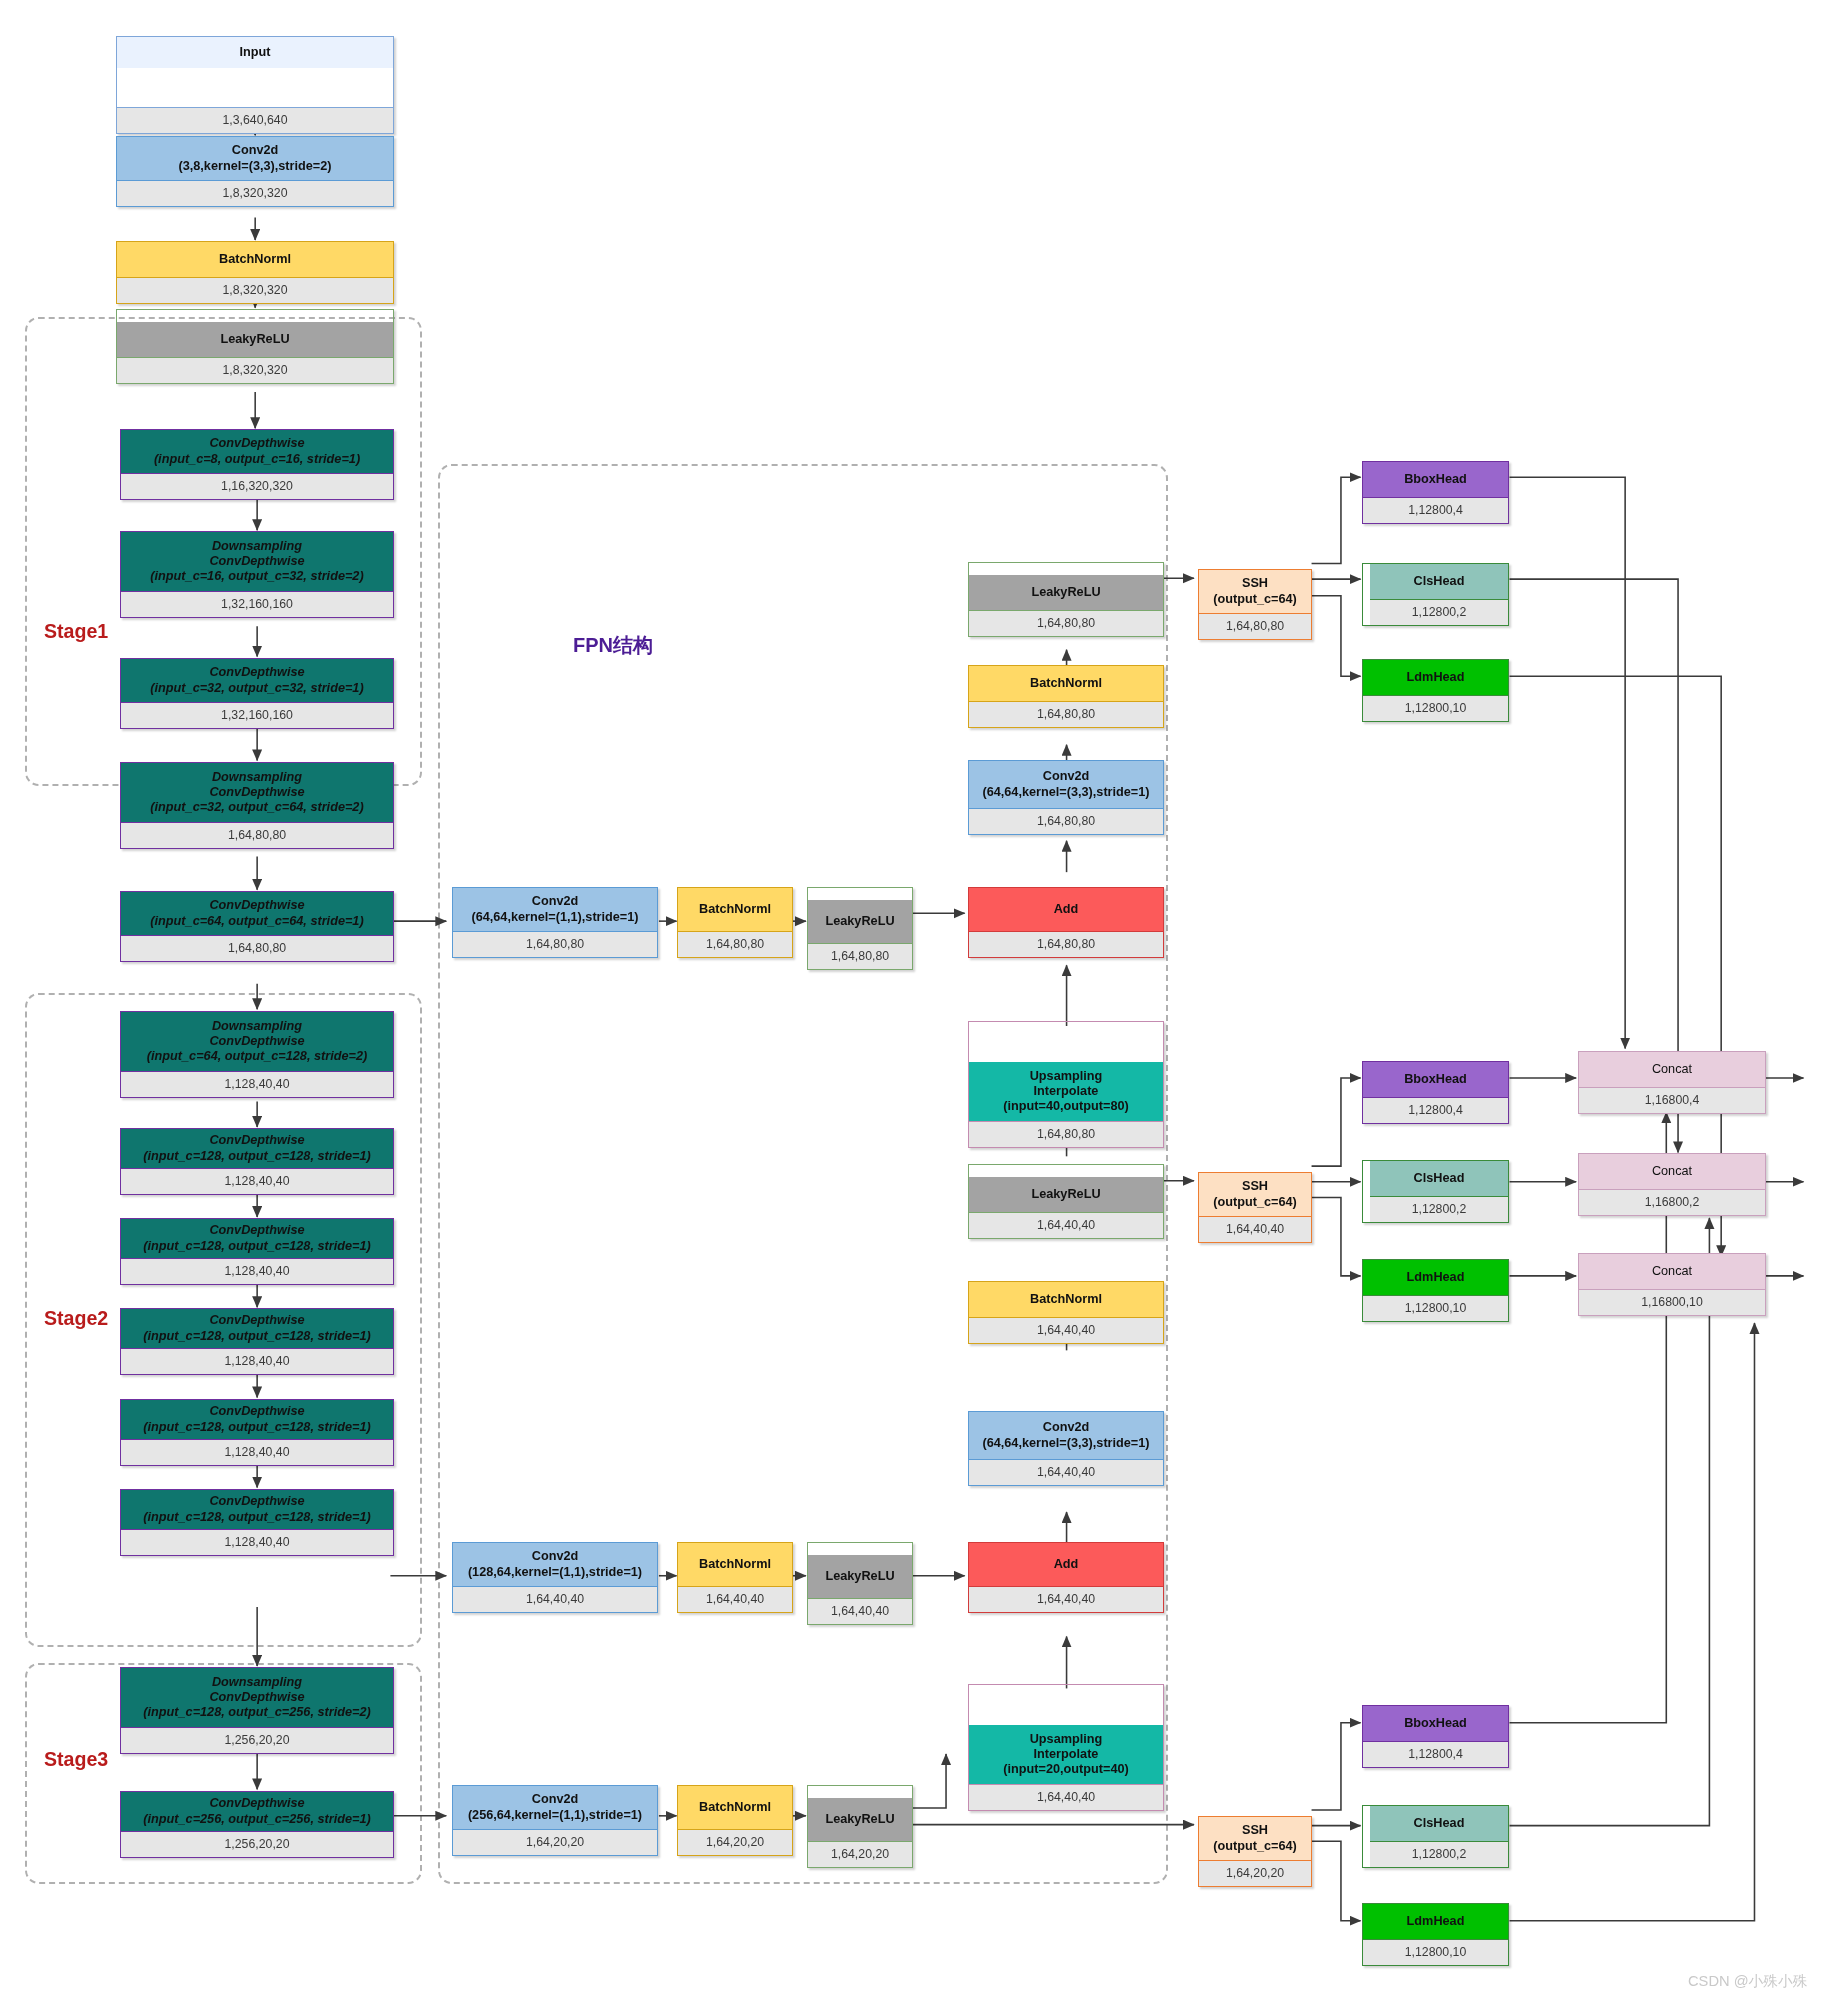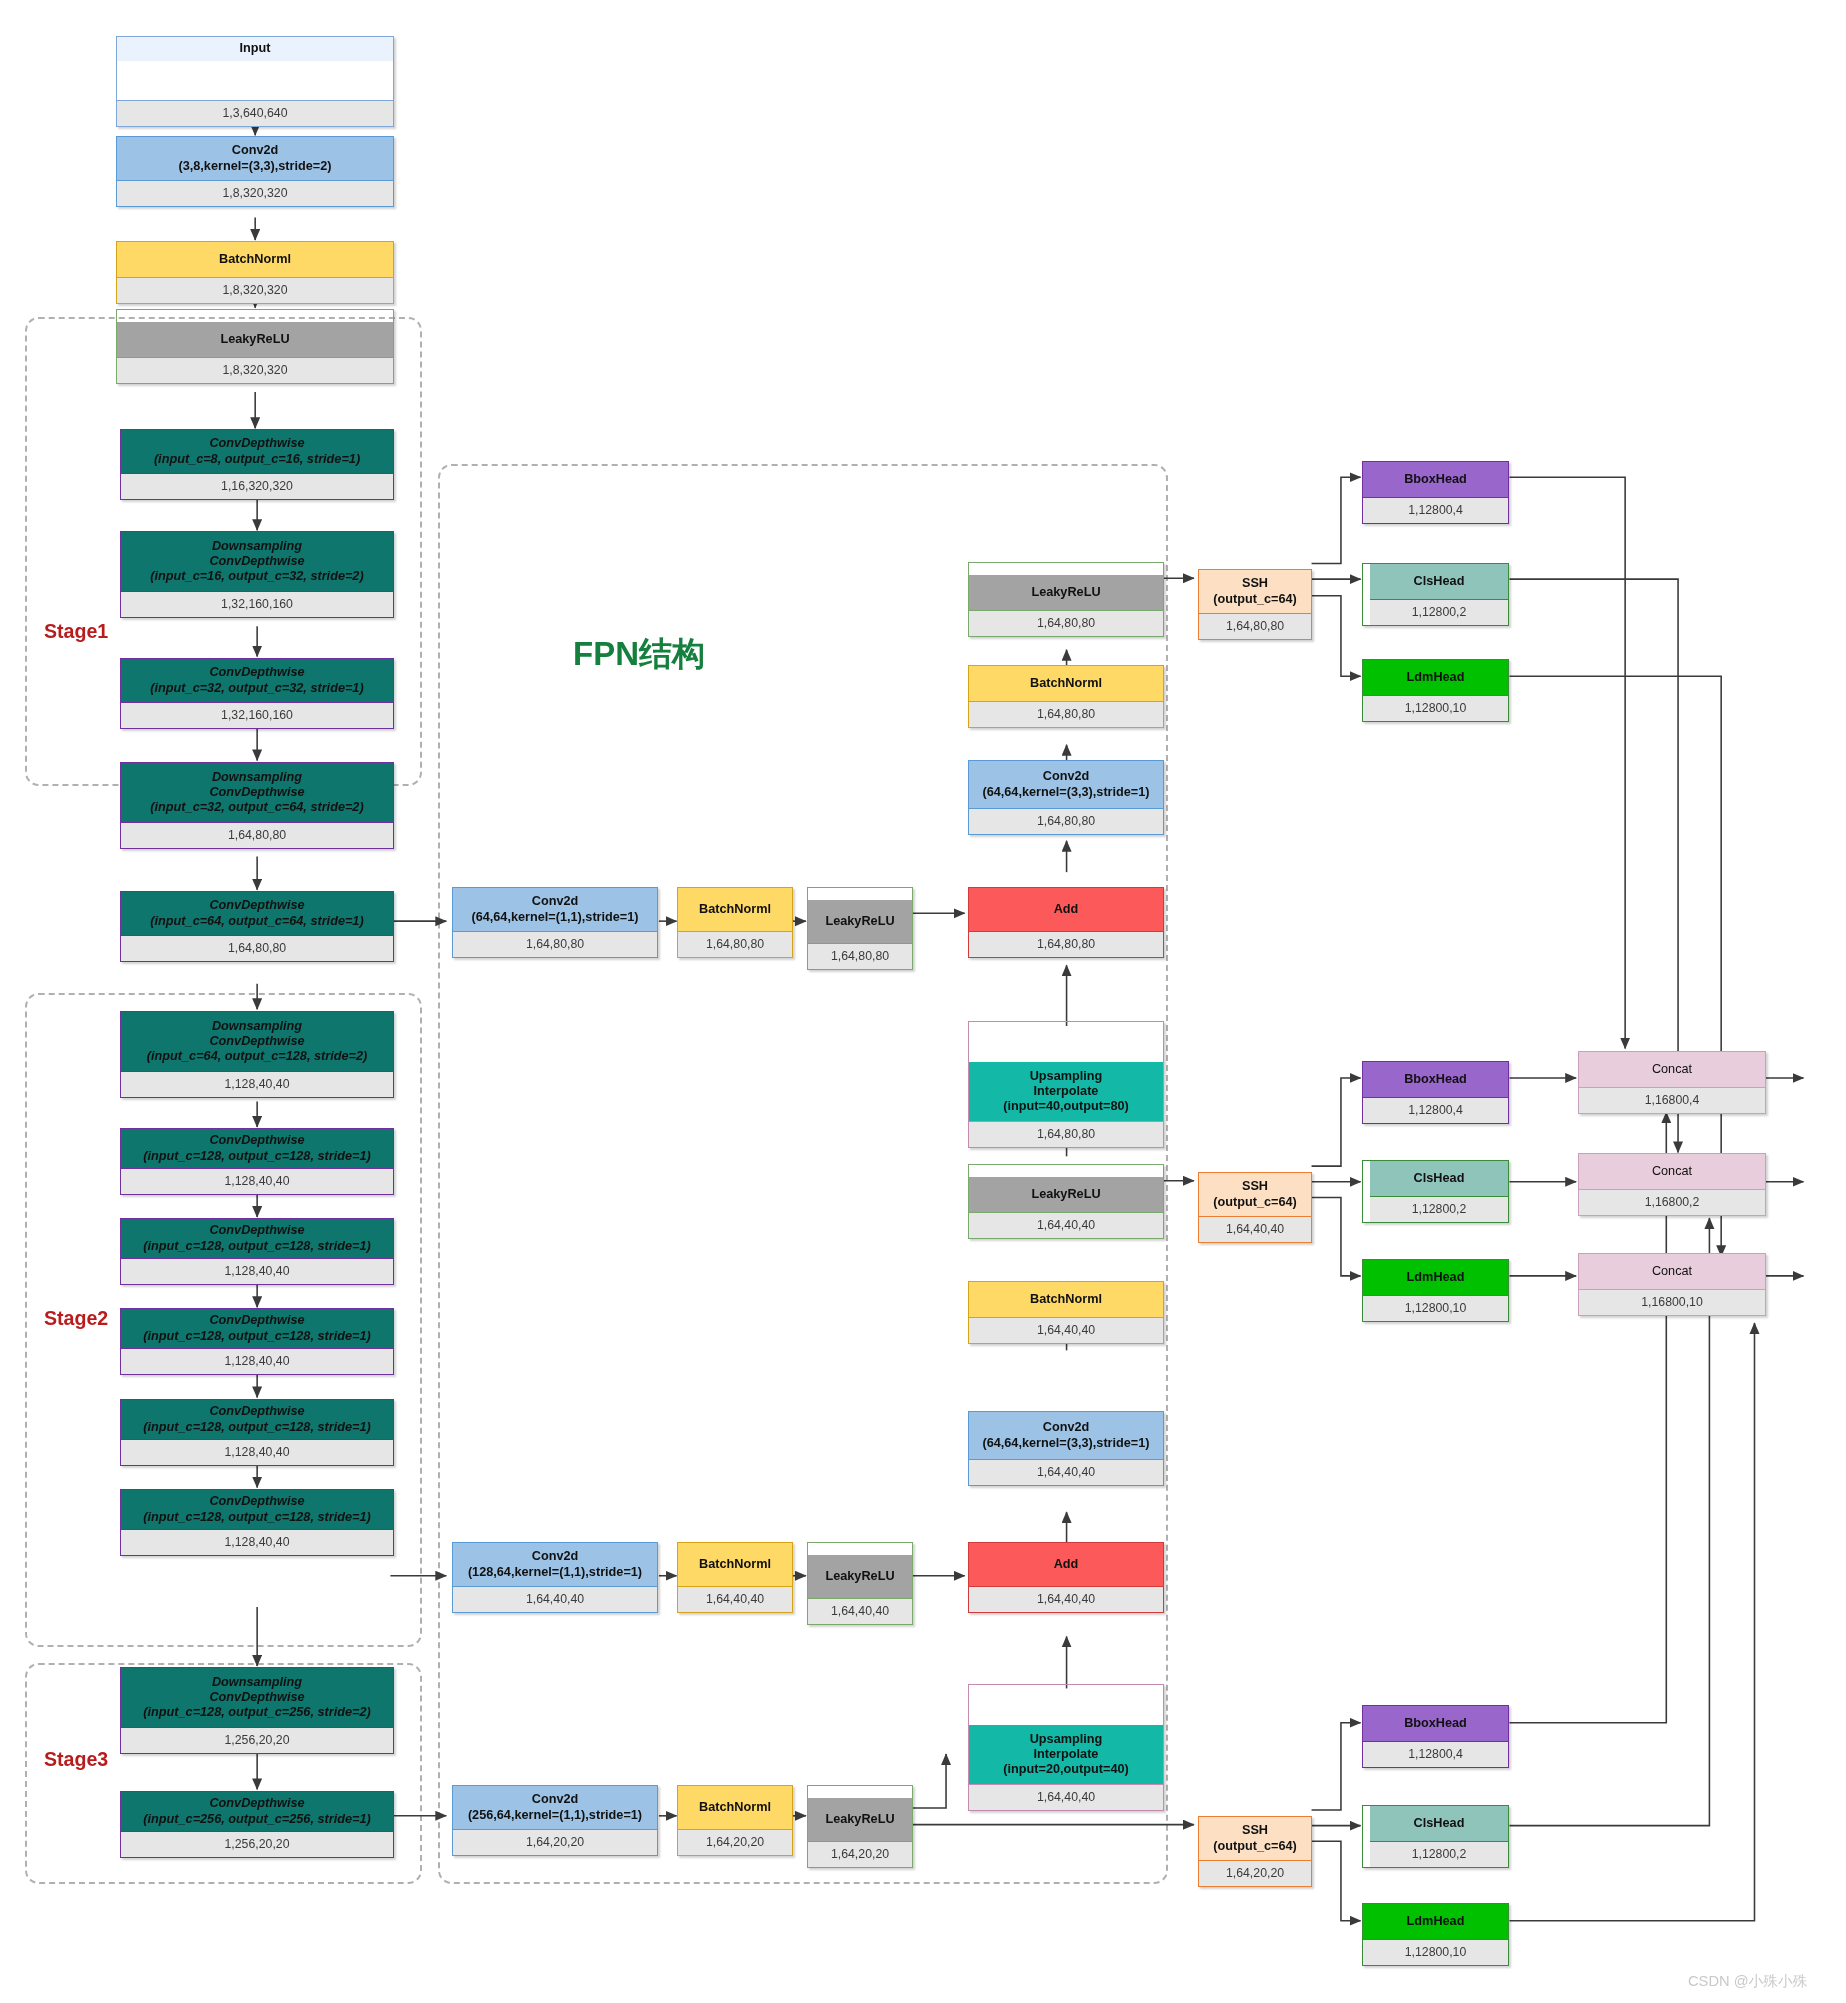--- a/index.html
+++ b/index.html
@@ -87,22 +87,22 @@
   .group-label {
     position: absolute;
     font-weight: bold;
     font-size: 19.6px;
     color: #b91c1c;
     white-space: nowrap;
   }
   .fpn-title {
     position: absolute;
     font-weight: bold;
-    font-size: 33px;
-    color: #15803d;
+    font-size: 20px;
+    color: #4c1d95;
     white-space: nowrap;
   }
   .watermark {
     position: absolute;
     font-size: 14.7px;
     color: #c9c9c9;
     white-space: nowrap;
   }
   svg.wires {
     position: absolute;
@@ -220,21 +220,21 @@
       <path d="M1540,690 L1756,690 L1756,1282"></path>
       <path d="M1540,1960 L1790,1960 L1790,1350"></path>
 
       <path d="M1778,1100 L1840,1100"></path>
       <path d="M1778,1206 L1840,1206"></path>
       <path d="M1778,1302 L1840,1302"></path>
     </g>
   </svg>
 
   <div class="node c-input" style="left:116px; top:36px; width:278px;">
-    <div class="title" style="height:24px;">Input</div>
+    <div class="title" style="height:31px;">Input</div>
     <div class="shape">1,3,640,640</div>
   </div>
 
   <div class="node c-conv" style="left:116px; top:136px; width:278px;">
     <div class="title" style="height:43px;">Conv2d
 (3,8,kernel=(3,3),stride=2)</div>
     <div class="shape">1,8,320,320</div>
   </div>
 
   <div class="node c-bn" style="left:116px; top:241px; width:278px;">

